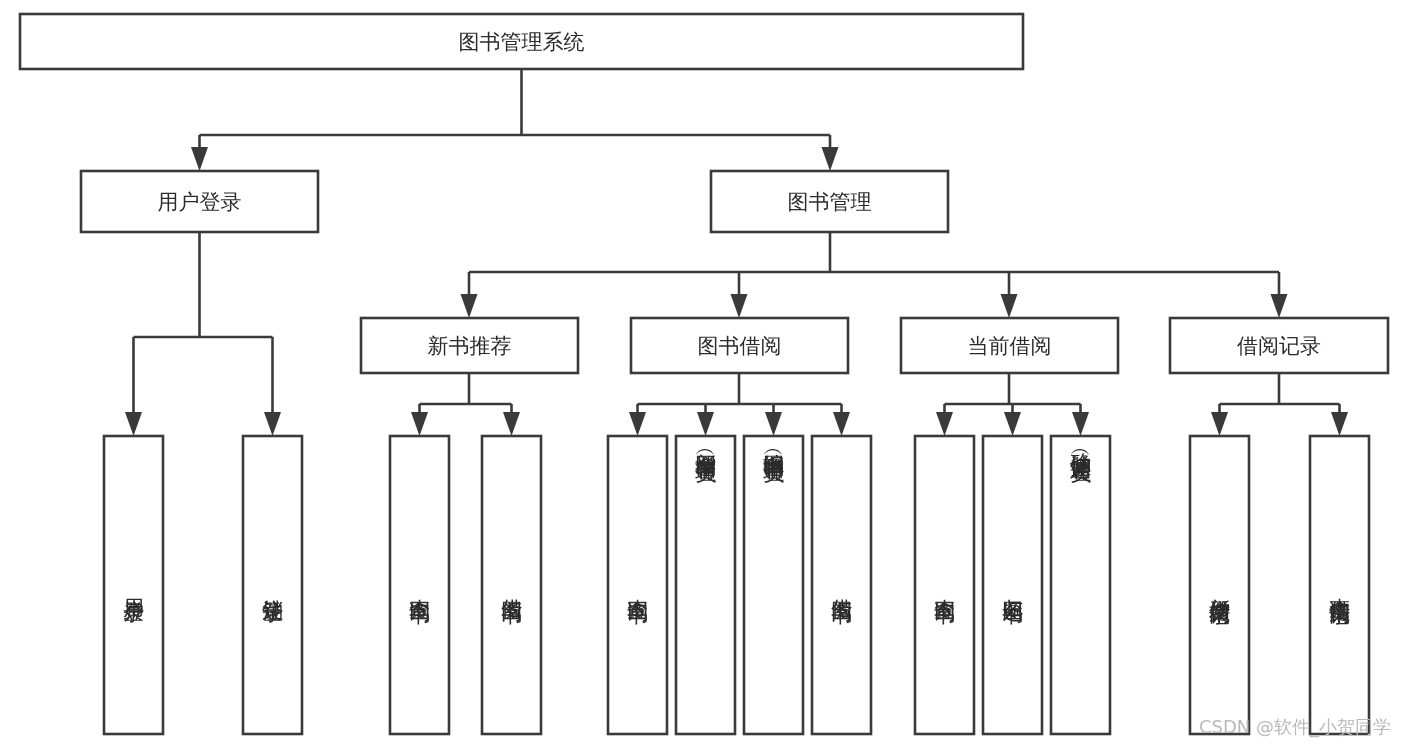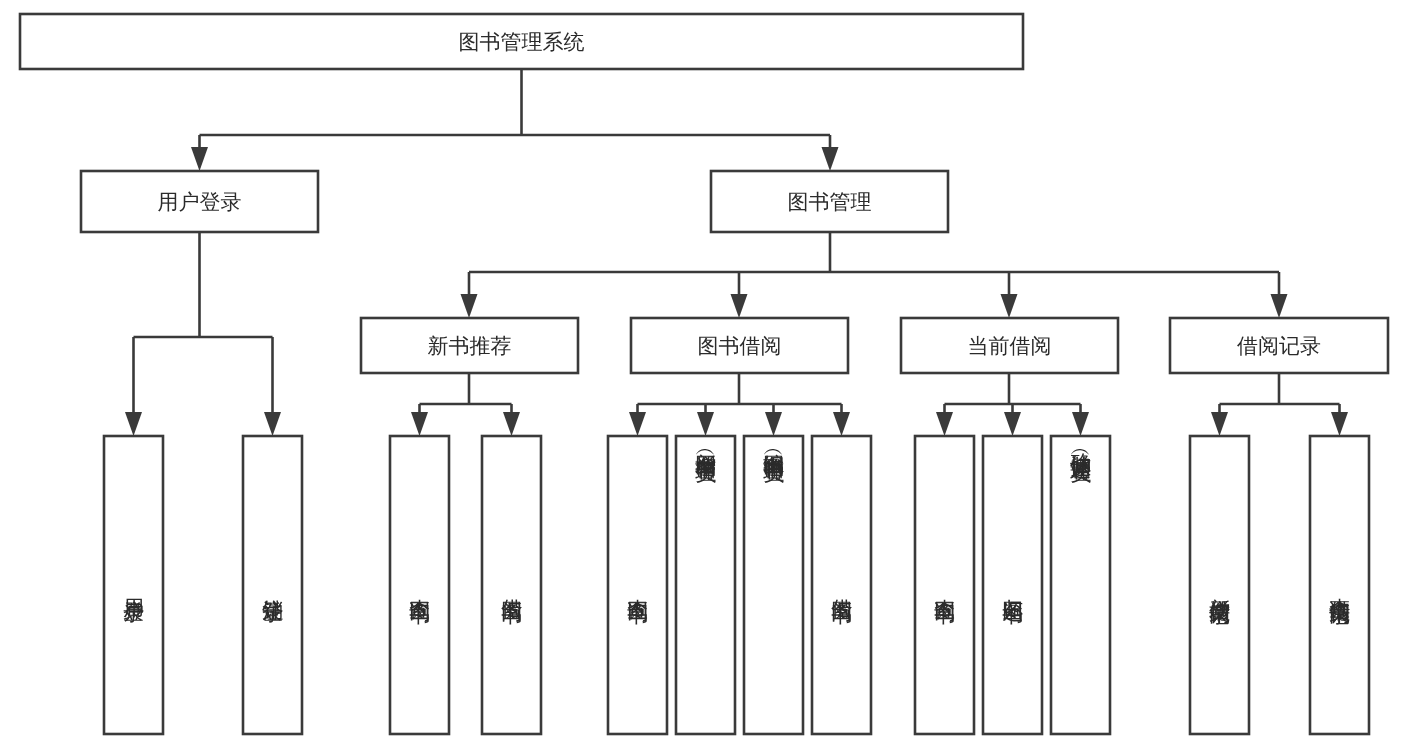--- a/index.html
+++ b/index.html
@@ -237,14 +237,15 @@
   <div class="vlabel-wrap" style="left:1051px; top:436px; width:59px; height:298px; align-items:flex-start;">
     <span class="vlabel">确认归还（管理员）</span>
   </div>
   <div class="vlabel-wrap" style="left:1190px; top:436px; width:59px; height:298px;">
     <span class="vlabel">新增借阅记录</span>
   </div>
   <div class="vlabel-wrap" style="left:1310px; top:436px; width:59px; height:298px;">
     <span class="vlabel">查询借阅记录</span>
   </div>
 
+  <div class="watermark">CSDN @软件_小贺同学</div>
 
 </div>
 
 </body></html>

